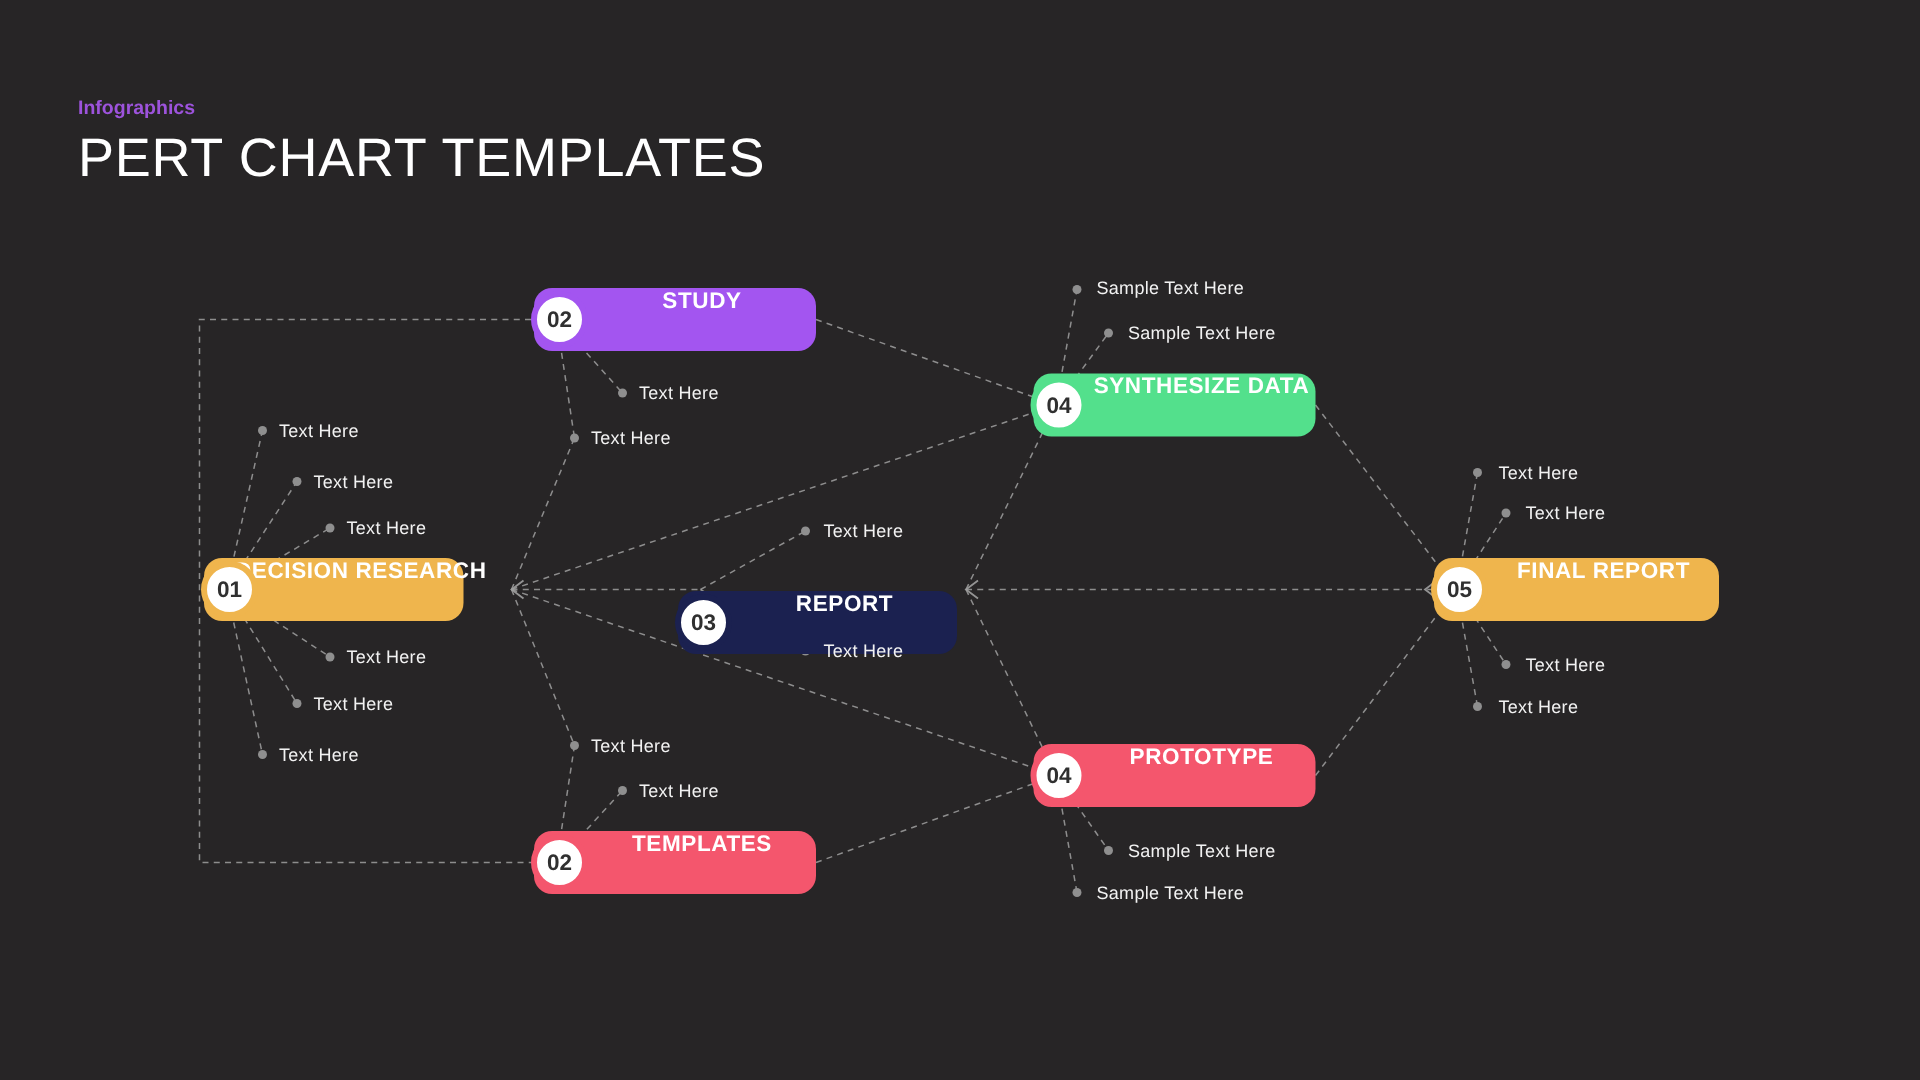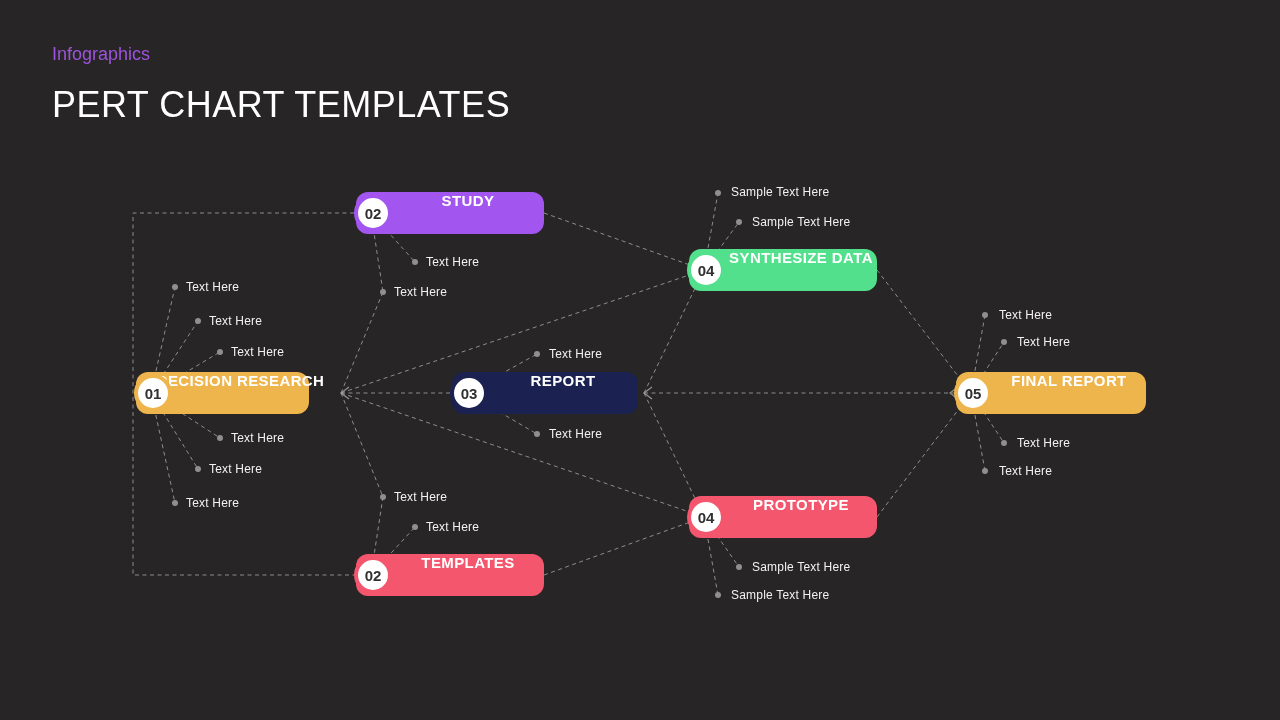--- a/index.html
+++ b/index.html
@@ -4,22 +4,22 @@
 <style>
   :root{
     --bg:#272526; --purple:#a355f0; --orange:#efb54d; --navy:#1b2150;
     --green:#53e08c; --pink:#f4566d; --line:#a0a0a0; --dot:#8f8f8f;
     --text:#ffffff; --eyebrow:#9d53dc; --number:#303030;
   }
   *{margin:0;padding:0;box-sizing:border-box}
   html,body{background:var(--bg)}
   .stage{position:relative;width:1280px;height:720px;background:var(--bg);
     overflow:hidden;font-family:"Liberation Sans",sans-serif}
-  .eyebrow{position:absolute;left:52px;top:44px;font-size:18px;
-    color:var(--eyebrow);font-weight:400}
+  .eyebrow{position:absolute;left:52px;top:64px;font-size:13px;
+    color:var(--eyebrow);font-weight:700}
   .title{position:absolute;left:52px;top:84px;font-size:36px;font-weight:400;
     color:var(--text);letter-spacing:.5px}
   svg.lines{position:absolute;left:0;top:0}
   .edge{stroke:var(--line);stroke-width:1;stroke-dasharray:4 3.5;fill:none;opacity:.85}
   .arrow{stroke:var(--line);stroke-width:1.2;fill:none;opacity:.9}
   .dot{fill:var(--dot)}
   .node{position:absolute;height:42px;border-radius:12px;display:flex;
     align-items:flex-start;justify-content:center;padding-left:36px}
   .node .num{position:absolute;left:-2px;top:2px;width:38px;height:38px;
     border-radius:50%;background:#fff;border:4px solid;display:flex;
@@ -123,21 +123,21 @@
   <div class="node c-orange" style="left:136px;top:372px;width:173px">
     <span class="num">01</span>
     <span class="lbl">DECISION RESEARCH</span>
   </div>
 
   <div class="node c-purple" style="left:356px;top:192px;width:188px">
     <span class="num">02</span>
     <span class="lbl">STUDY</span>
   </div>
 
-  <div class="node c-navy" style="left:452px;top:372px;width:186px">
+  <div class="node c-navy" style="left:452px;top:394px;width:186px">
     <span class="num">03</span>
     <span class="lbl">REPORT</span>
   </div>
 
   <div class="node c-green" style="left:689px;top:249px;width:188px">
     <span class="num">04</span>
     <span class="lbl">SYNTHESIZE DATA</span>
   </div>
 
   <div class="node c-pink" style="left:689px;top:496px;width:188px">

